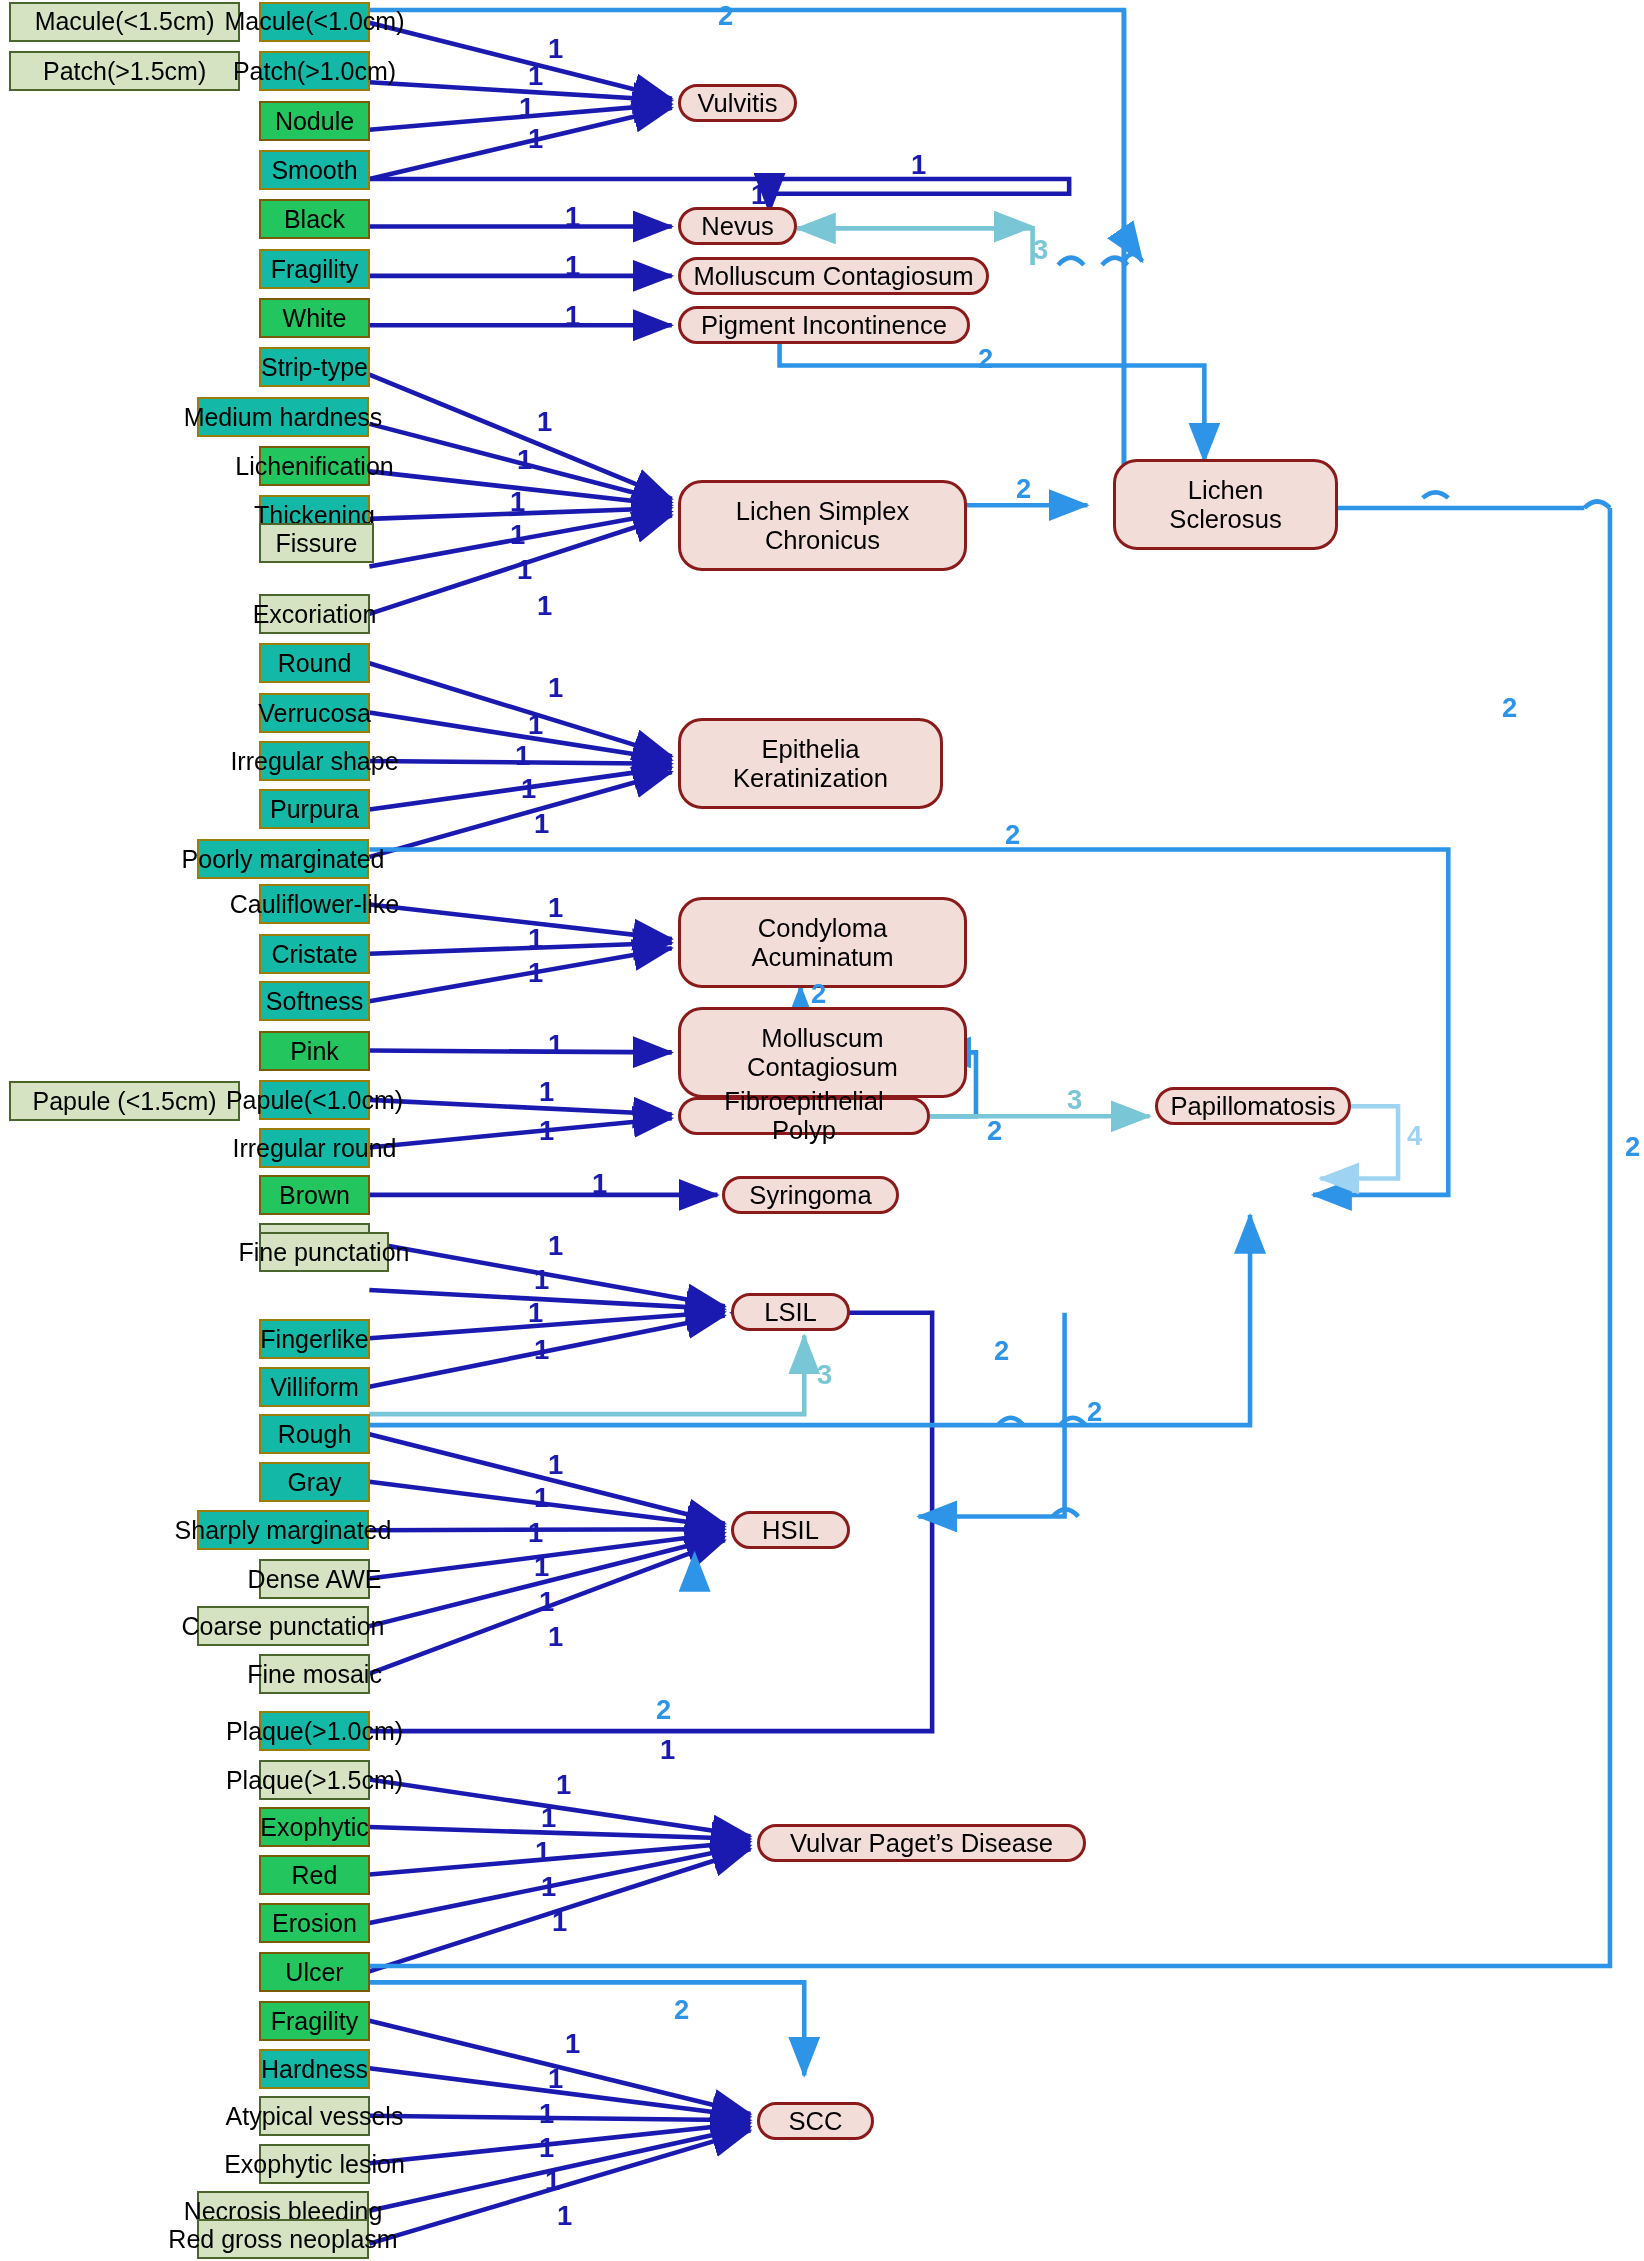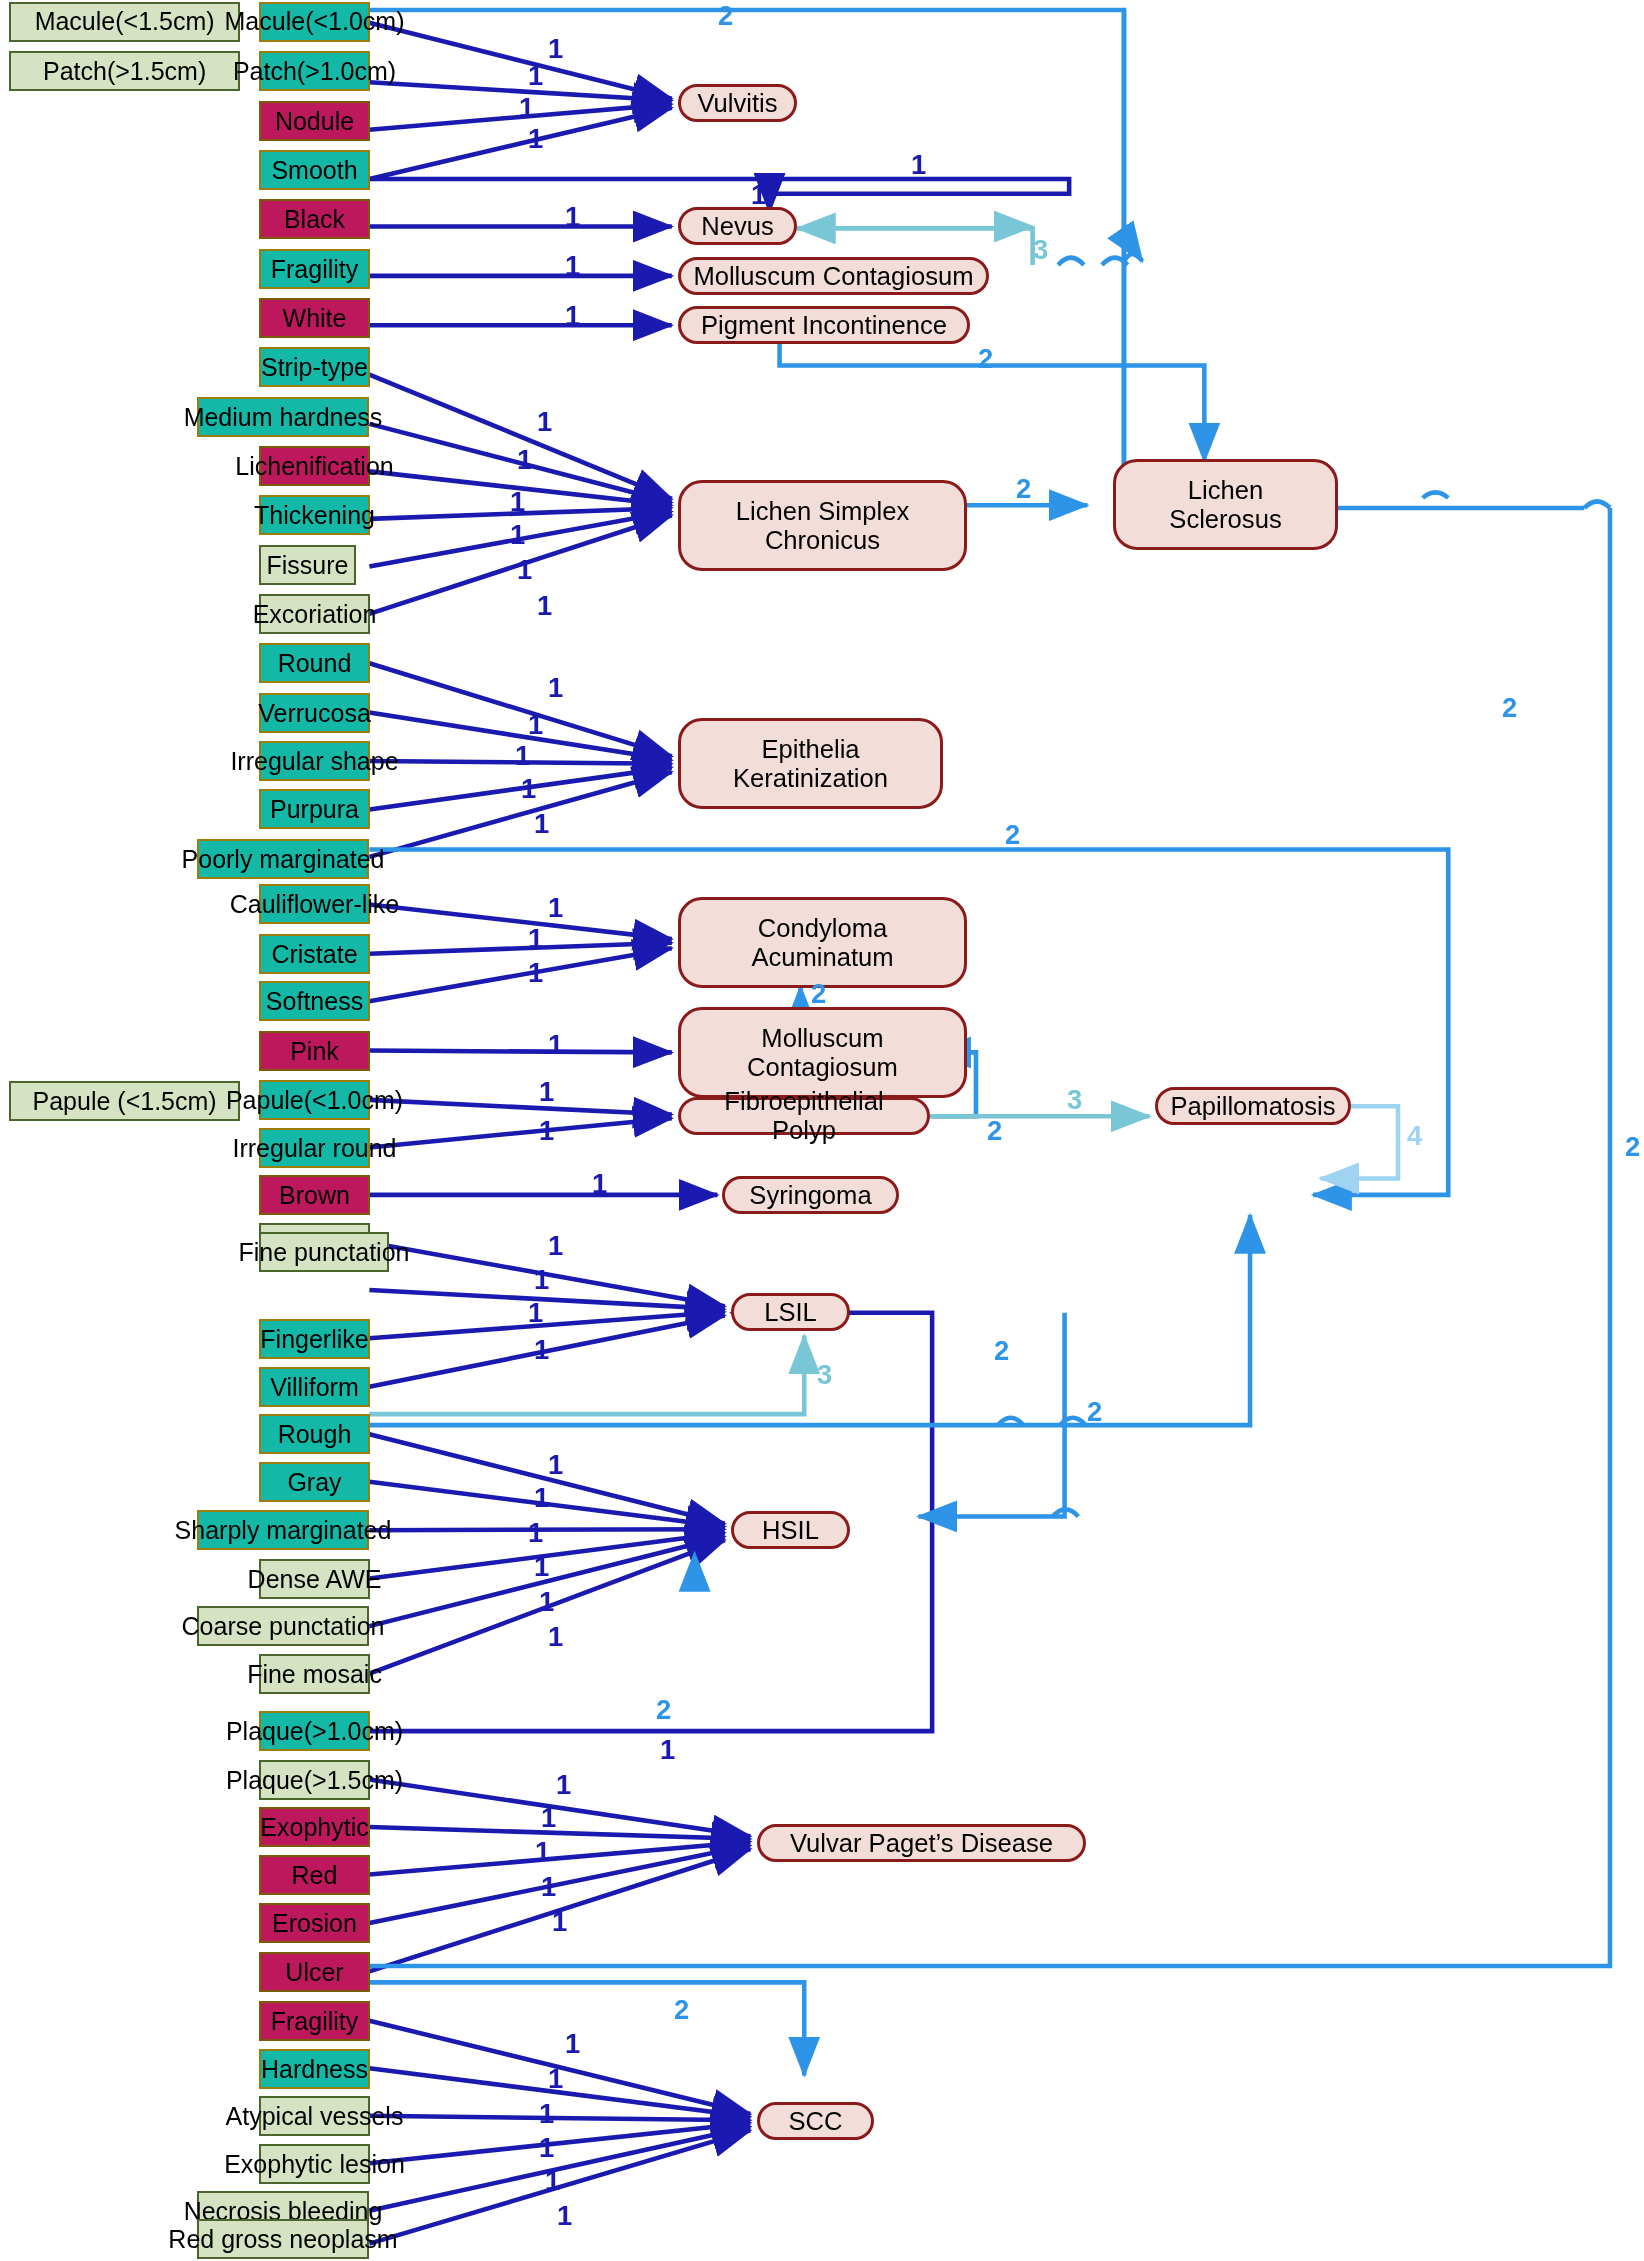--- a/index.html
+++ b/index.html
@@ -2,21 +2,21 @@
 <html style="font-size:14.6px"><head>
 <meta charset="utf-8">
 <style>
   html,body{margin:0;padding:0;background:#ffffff;}
   body{width:1645px;height:2261px;font-family:"Liberation Sans",sans-serif;position:relative;overflow:hidden;}
   #stage{position:relative;width:1645px;height:2261px;}
   svg#edges{position:absolute;left:0;top:0;width:1645px;height:2261px;}
   .featbox{position:absolute;box-sizing:border-box;display:flex;align-items:center;justify-content:center;
            font-size:25px;color:#000;white-space:nowrap;line-height:1;}
   .f-yellow{background:#14b8a6;border:2.7px solid #9a7d0a;}
-  .f-purple{background:#be185d;border:2.7px solid #7a5c08;}
+  .f-purple{background:#22c55e;border:2.7px solid #7a5c08;}
   .f-green{background:#d6e3c3;border:2.7px solid #4a662c;}
   .grp{position:absolute;box-sizing:border-box;display:flex;align-items:center;justify-content:center;
        background:#d6e3c3;border:2.7px solid #4a662c;font-size:25px;color:#000;white-space:nowrap;}
   .node{position:absolute;box-sizing:border-box;display:flex;align-items:center;justify-content:center;
         text-align:center;background:#f2ddd9;border:3.7px solid #8b1a1a;border-radius:20px;
         font-size:25.6px;color:#000;line-height:1.12;padding:0 11px;}
   .node.tall{border-radius:24px;}
   .elab{position:absolute;font-size:27.4px;font-weight:bold;line-height:1;}
   .e1{color:#1a1ab0;}
   .e2{color:#2d94e8;}
@@ -182,21 +182,21 @@
   <div class="featbox f-yellow" style="left:259px;top:51px;width:111px;height:40px;">Patch(&gt;1.0cm)</div>
   <div class="featbox f-purple" style="left:259px;top:101px;width:111px;height:40px;">Nodule</div>
   <div class="featbox f-yellow" style="left:259px;top:150px;width:111px;height:40px;">Smooth</div>
   <div class="featbox f-purple" style="left:259px;top:199px;width:111px;height:40px;">Black</div>
   <div class="featbox f-yellow" style="left:259px;top:249px;width:111px;height:40px;">Fragility</div>
   <div class="featbox f-purple" style="left:259px;top:298px;width:111px;height:40px;">White</div>
   <div class="featbox f-yellow" style="left:259px;top:347px;width:111px;height:40px;">Strip-type</div>
   <div class="featbox f-yellow" style="left:197px;top:397px;width:172px;height:40px;">Medium hardness</div>
   <div class="featbox f-purple" style="left:259px;top:446px;width:111px;height:40px;">Lichenification</div>
   <div class="featbox f-yellow" style="left:259px;top:495px;width:111px;height:40px;">Thickening</div>
-  <div class="featbox f-green" style="left:259px;top:545px;width:97px;height:40px;">Fissure</div>
+  <div class="featbox f-green" style="left:259px;top:523px;width:115px;height:40px;">Fissure</div>
   <div class="featbox f-green" style="left:259px;top:594px;width:111px;height:40px;">Excoriation</div>
   <div class="featbox f-yellow" style="left:259px;top:643px;width:111px;height:40px;">Round</div>
   <div class="featbox f-yellow" style="left:259px;top:693px;width:111px;height:40px;">Verrucosa</div>
   <div class="featbox f-yellow" style="left:259px;top:741px;width:111px;height:40px;">Irregular shape</div>
   <div class="featbox f-yellow" style="left:259px;top:789px;width:111px;height:40px;">Purpura</div>
   <div class="featbox f-yellow" style="left:197px;top:839px;width:172px;height:40px;">Poorly marginated</div>
   <div class="featbox f-yellow" style="left:259px;top:884px;width:111px;height:40px;">Cauliflower-like</div>
   <div class="featbox f-yellow" style="left:259px;top:934px;width:111px;height:40px;">Cristate</div>
   <div class="featbox f-yellow" style="left:259px;top:981px;width:111px;height:40px;">Softness</div>
   <div class="featbox f-purple" style="left:259px;top:1031px;width:111px;height:40px;">Pink</div>

